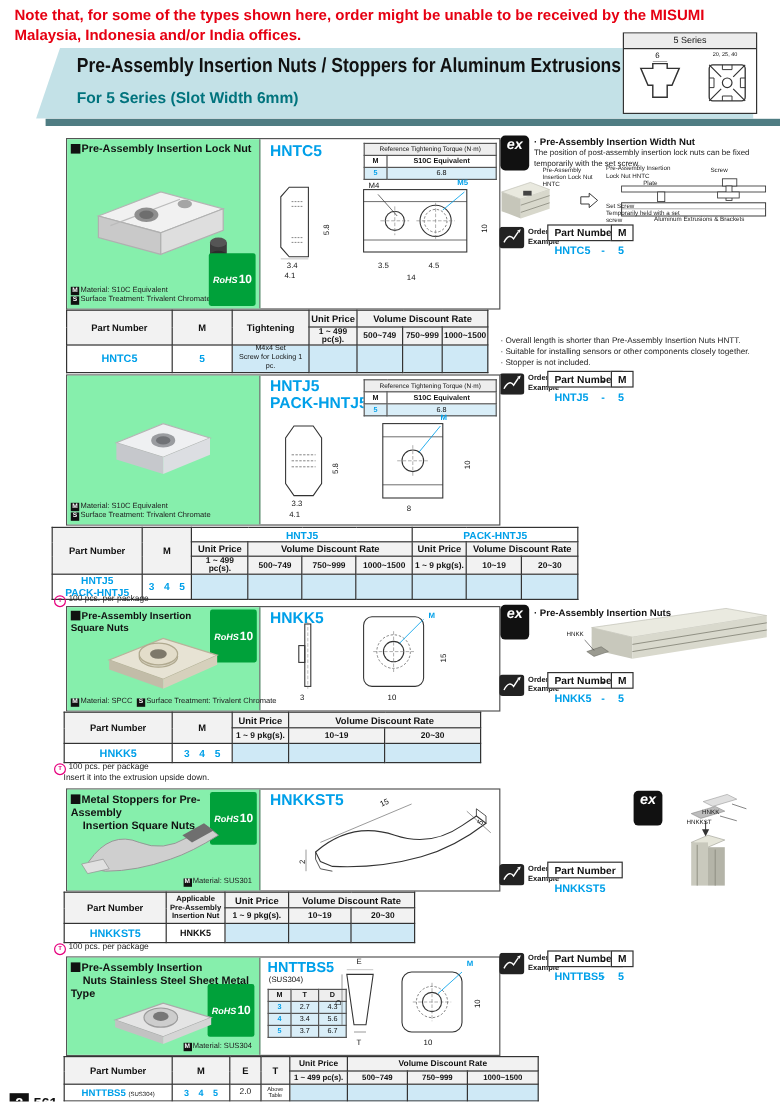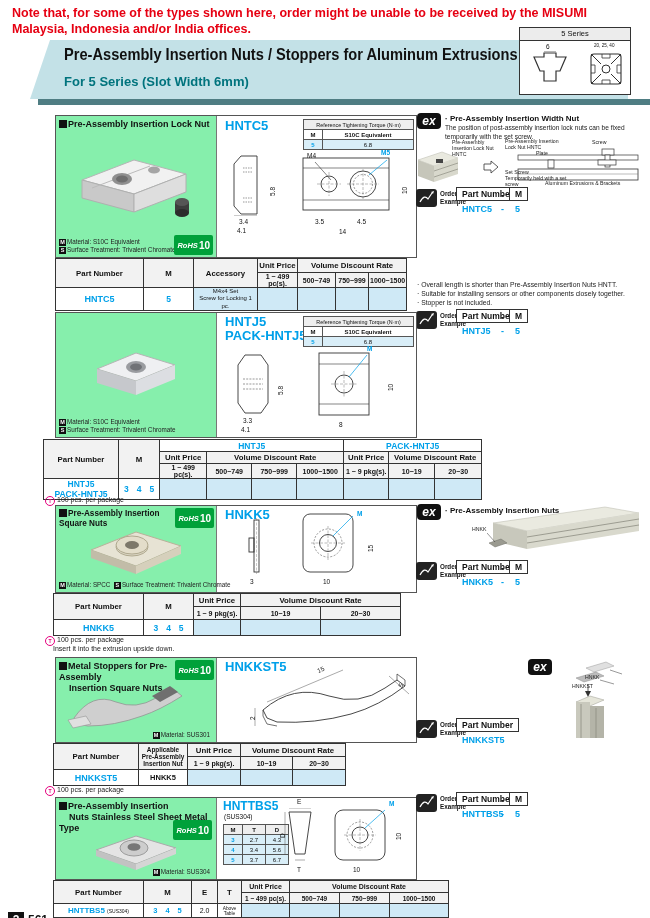--- a/index.html
+++ b/index.html
@@ -18,21 +18,21 @@
   .serieslabel{border-bottom:1px solid #333;background:#ececec;font-size:7.5px;text-align:center;height:12px;line-height:12px}
   
   .pbox{left:55px;width:360px;background:#fff;border:1px solid #555;display:flex}
   .pleft{width:160px;background:#86efac;border-right:1px solid #777;position:relative}
   .pright{flex:1;position:relative}
   .stitle{font-size:9px;font-weight:bold;padding:3px 2px 0 3px;line-height:1.2;position:relative}
   .sq{display:inline-block;width:8px;height:8px;background:#111;margin-right:1px;vertical-align:-1px}
   .mat{position:absolute;font-size:6.3px;line-height:1.3;white-space:nowrap;color:#222}
   .msym{display:inline-block;width:7px;height:7px;background:#111;color:#fff;font-size:5.5px;
         line-height:7px;text-align:center;margin-right:1px;font-weight:bold}
-  .rohs{position:absolute;background:#00a13a;color:#fff;border-radius:2px;padding:4px 3px;height:12px;
+  .rohs{position:absolute;background:#00a13a;color:#fff;border-radius:2px;padding:16px 3px;height:12px;
         display:flex;align-items:center}
   .rohs .rt{font-size:7.5px;font-weight:bold;font-style:italic}
   .rohs .rn{font-size:10px;font-weight:bold;margin-left:1px}
   .pnbig{position:absolute;font-size:13px;font-weight:bold;color:#00a0e9;line-height:1.1}
   
   .torque{position:absolute;border-collapse:collapse;background:#fff}
   .torque td{border:1px solid #555;text-align:center;padding:0 2px;height:9px;font-size:6px}
   .torque .tt{background:#eee;font-size:5.4px}
   .torque .tv{background:#d9eef8}
   .torque .cm{color:#00a0e9;font-weight:bold}
@@ -42,22 +42,22 @@
   .ptab td{border:1px solid #333;font-size:8px;text-align:center;padding:0 1px}
   .ptab .blue{background:#cfe9f6}
   .ptab .pn{color:#00a0e9;font-weight:bold;font-size:9px}
   .ptab .cm{color:#00a0e9;font-weight:bold;font-size:8.5px;margin:0 4px}
   .ptab .grp{color:#00a0e9;font-weight:bold;font-size:8.5px;background:#fff}
   
   .dim{position:absolute;font-size:6.5px;color:#111;white-space:nowrap}
   .dimc{color:#00a0e9;font-weight:bold}
   .vert{transform:rotate(-90deg);transform-origin:left top}
   
-  .exb{position:absolute;width:24px;height:16px;background:#111;border-radius:4px;color:#fff;
-       font-weight:bold;font-style:italic;font-size:12px;display:flex;align-items:center;justify-content:center}
+  .exb{position:absolute;width:24px;height:29px;background:#111;border-radius:4px;color:#fff;
+       font-weight:bold;font-style:italic;font-size:12px;display:flex;justify-content:center}
   .extitle{position:absolute;font-size:8px;font-weight:bold;white-space:nowrap}
   .exdesc{position:absolute;font-size:6.6px;line-height:1.3;color:#222}
   .tiny{position:absolute;font-size:5.2px;line-height:1.15;color:#222}
   .oicon{position:absolute;width:21px;height:18px}
   .olbl{position:absolute;font-size:6.3px;font-weight:bold;line-height:1.25}
   .obox{position:absolute;border:1px solid #333;background:#fff;font-size:8.5px;font-weight:bold;
         padding:1px 5px;white-space:nowrap}
   .oval{position:absolute;font-size:9px;font-weight:bold;color:#00a0e9;white-space:nowrap}
   .odash{position:absolute;font-size:9px;font-weight:bold}
   .bullets{position:absolute;font-size:6.8px;line-height:1.35;color:#222}
@@ -170,21 +170,21 @@
       <col style="width:64px">
       <col style="width:40px">
       <col style="width:38px">
       <col style="width:33px">
       <col style="width:33px">
     </colgroup>
   <tbody>
       <tr>
     <th rowspan="2">Part Number</th>
     <th rowspan="2">M</th>
-    <th rowspan="2">Accessory</th>
+    <th rowspan="2">Tightening</th>
     <th style="height:13px">Unit Price</th>
     <th colspan="3">Volume Discount Rate</th>
   </tr>
   <tr>
     <th style="height:12px;font-size:7px">1 ~ 499 pc(s).</th>
     <th style="font-size:7px">500~749</th>
     <th style="font-size:7px">750~999</th>
     <th style="font-size:7px">1000~1500</th>
   </tr>
   <tr>

